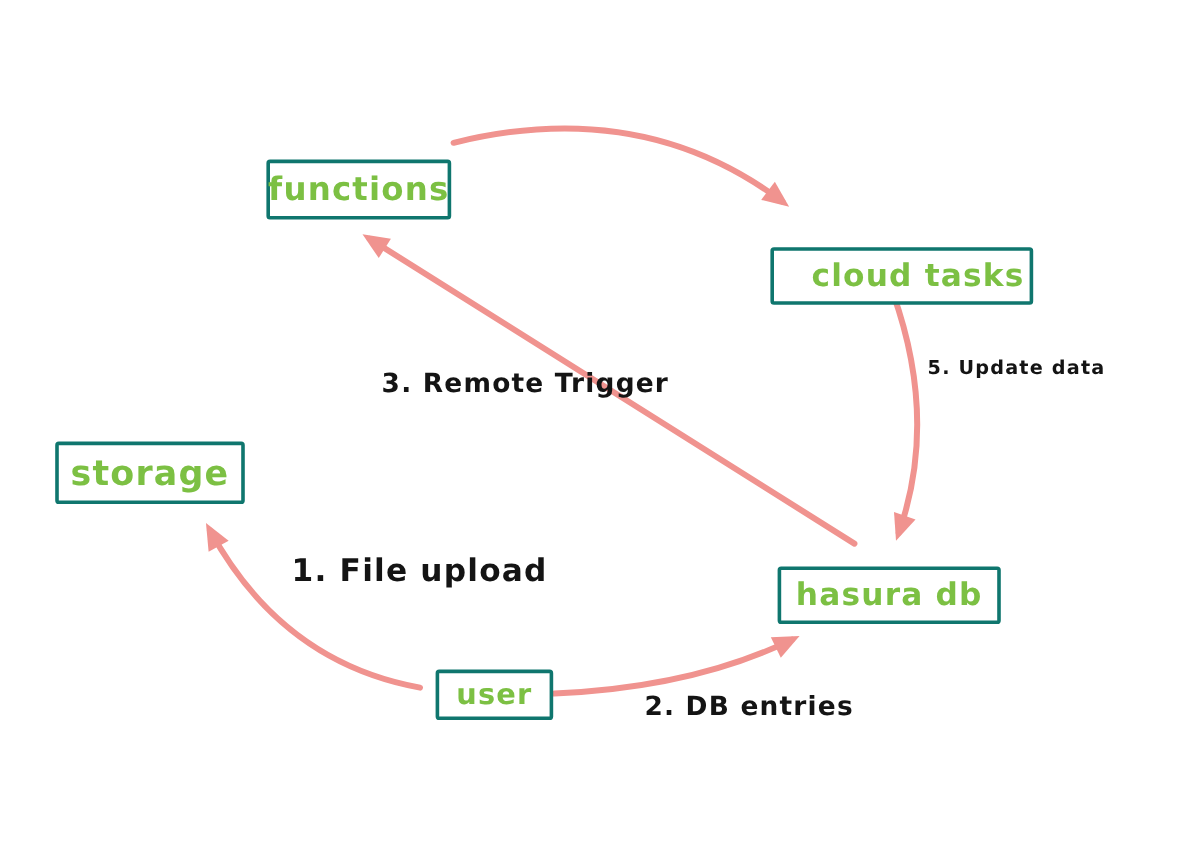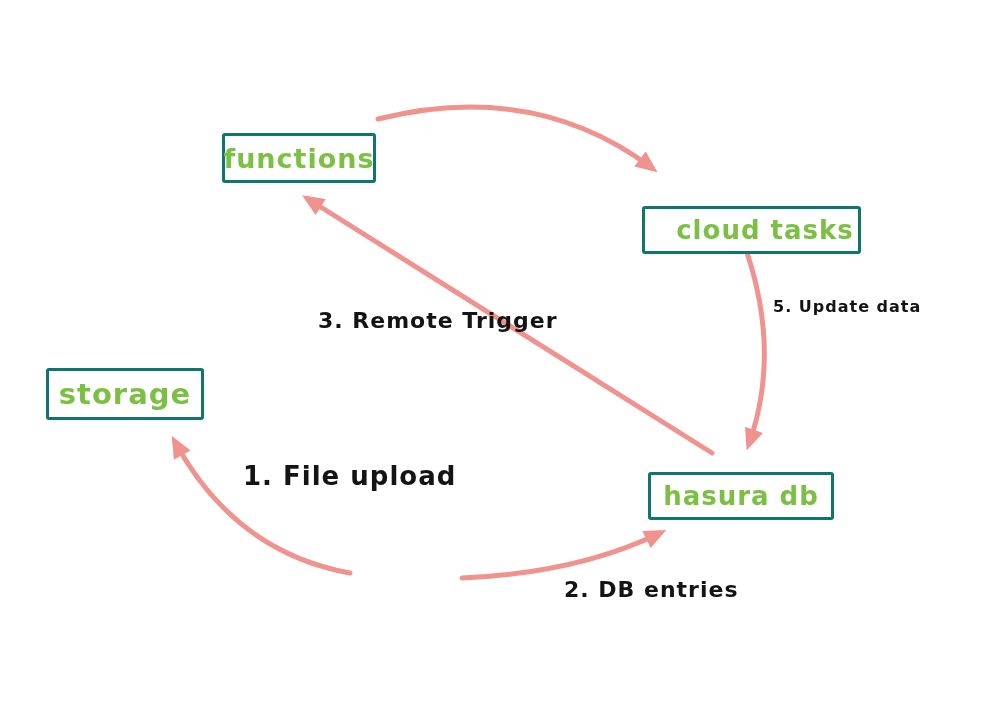--- a/index.html
+++ b/index.html
@@ -68,23 +68,24 @@
   </svg>
 
   <div class="node" style="left:222px; top:133px; width:148px; height:44px; font-size:27px;">functions</div>
 
   <div class="node" style="left:642px; top:206px; width:186px; height:42px; font-size:26px;padding-left:27px;">cloud tasks</div>
 
   <div class="node" style="left:648px; top:472px; width:180px; height:42px; font-size:26px;">hasura db</div>
 
   <div class="node" style="left:46px; top:368px; width:152px; height:46px; font-size:29px;">storage</div>
 
+  <div class="node" style="left:363px; top:558px; width:92px; height:36px; font-size:24px;">user</div>
 
   <div class="edge-label" style="left:243px; top:461px; font-size:26px;">1. File  upload</div>
 
-  <div class="edge-label" style="left:564px; top:577px; font-size:22px;text-align:center;">2.  DB  entries</div>
+  <div class="edge-label" style="left:537px; top:577px; font-size:22px;text-align:center;">2.  DB  entries</div>
 
   <div class="edge-label" style="left:276px; top:308px; font-size:22px;margin-left:42px;">3. Remote Trigger</div>
 
 
   <div class="edge-label" style="left:773px; top:297px; font-size:16px;">5. Update  data</div>
 
 </div>
 
 </body></html>

